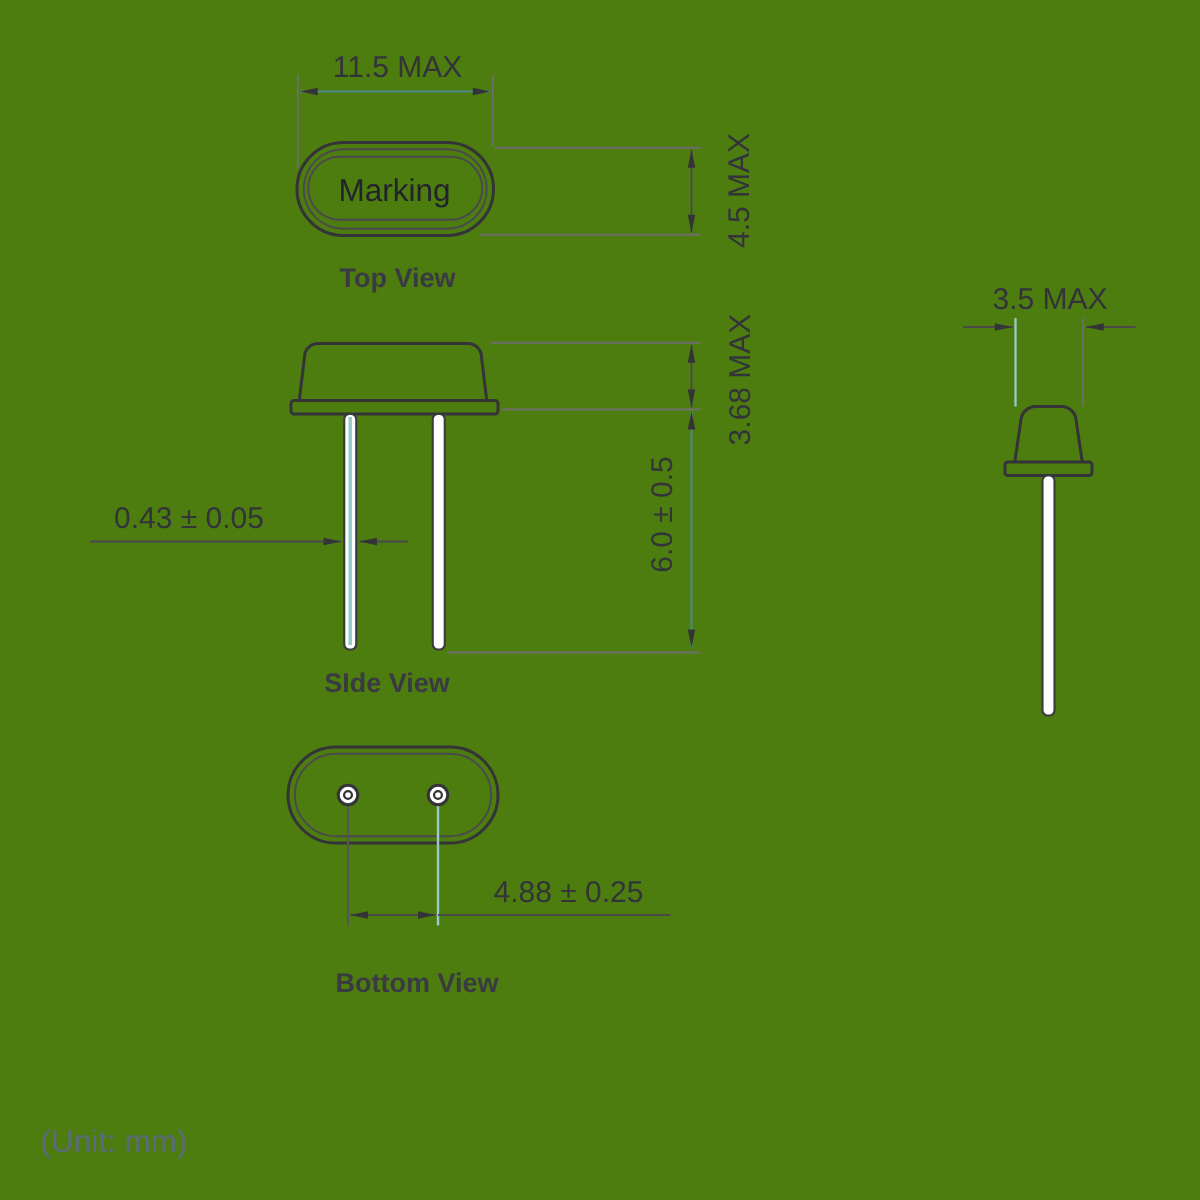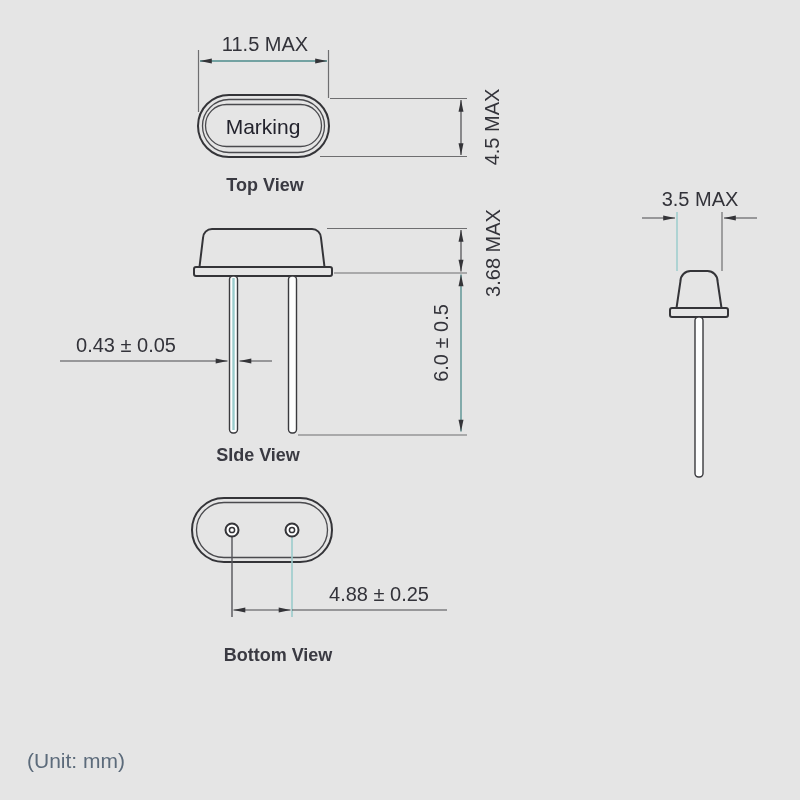--- a/index.html
+++ b/index.html
@@ -1,17 +1,17 @@
 <!DOCTYPE html>
 <html><head>
 <meta charset="utf-8">
 <style>
   html,body{margin:0;padding:0;background:#ffffff;}
   .canvas{
-    position:relative;width:800px;height:800px;background:#e5e5e5;
+    position:relative;width:800px;height:800px;background:#4d7c0f;
     font-family:"Liberation Sans", sans-serif;overflow:hidden;
   }
   svg{position:absolute;left:0;top:0;}
   text{font-family:"Liberation Sans", sans-serif;}
   .dim-text{font-size:20px;fill:#33333a;}
   .view-label{font-size:18px;font-weight:700;fill:#3a3a42;}
   .marking-text{font-size:21px;fill:#23232d;}
   .note-text{font-size:21px;fill:#5c6b7b;}
   .outline{fill:none;stroke:#343438;stroke-width:2;}
   .outline-thin{fill:none;stroke:#4a4a4e;stroke-width:1.3;}

